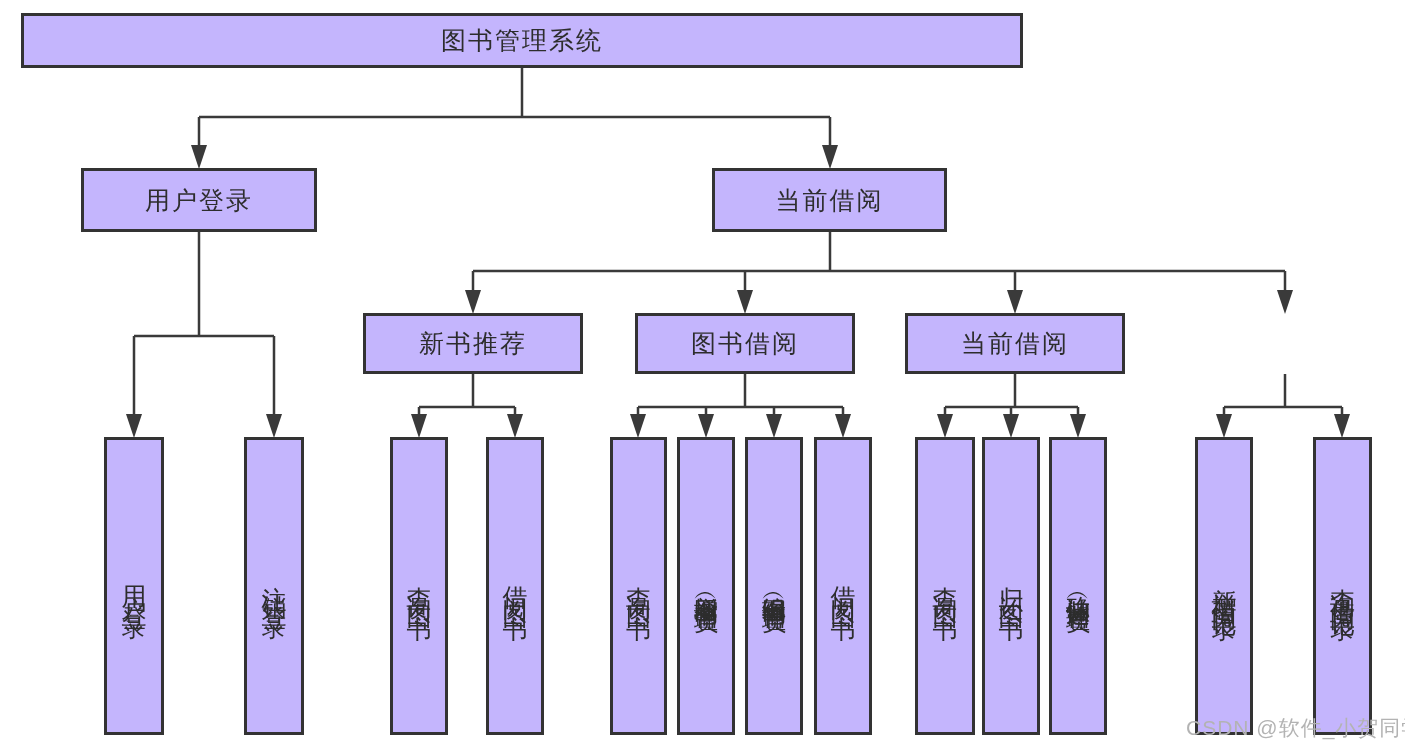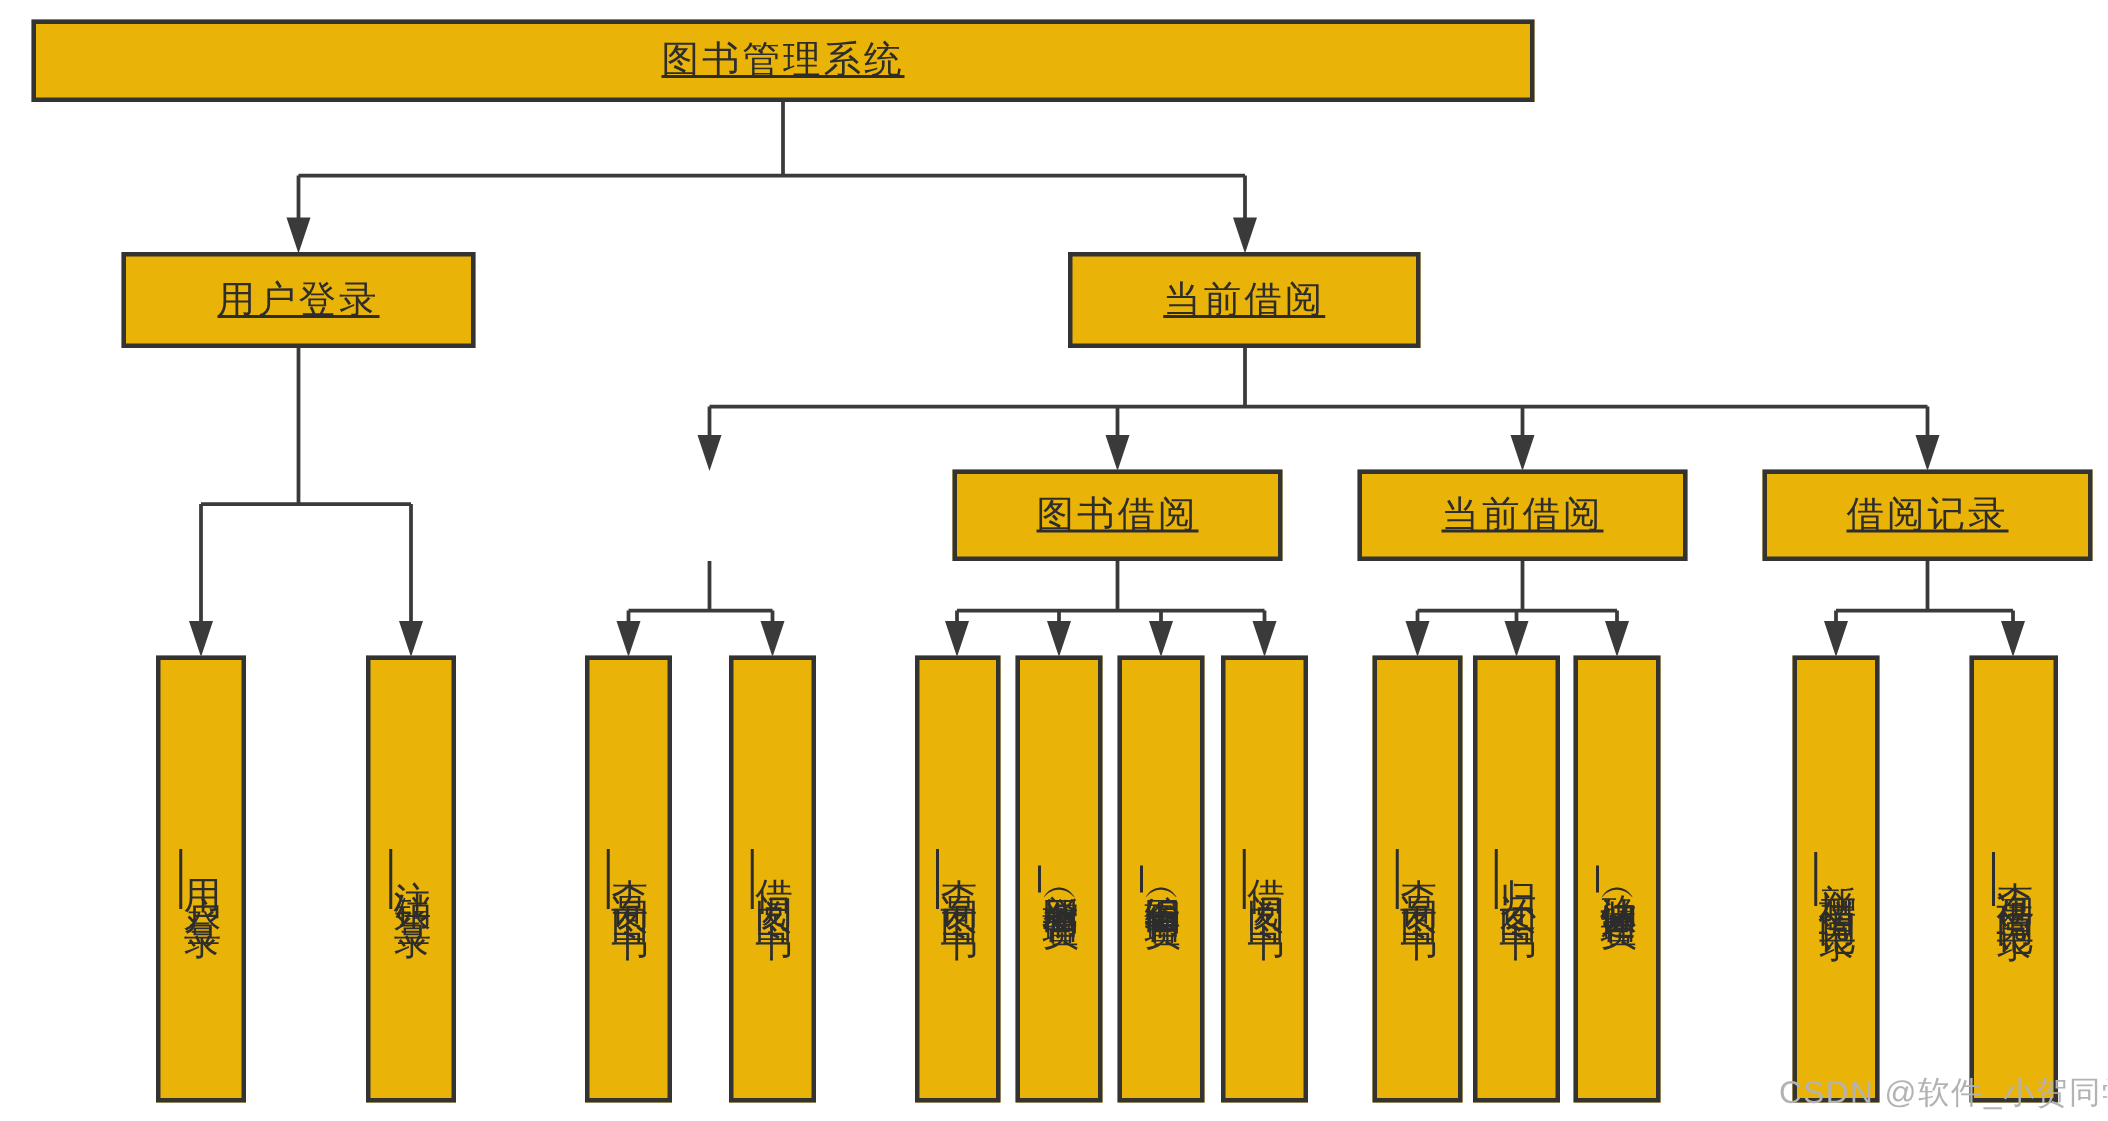--- a/index.html
+++ b/index.html
@@ -27,31 +27,30 @@
     stroke-width: 2.5;
     fill: none;
   }
   svg.connectors polygon {
     fill: var(--line, #3a3a3a);
     stroke: none;
   }
   .box {
     position: absolute;
     box-sizing: border-box;
-    background: #eab308;
+    background: #c4b5fd;
     border: 3px solid var(--border, #333333);
     color: var(--text, #2d2d2d);
     display: flex;
     align-items: center;
     justify-content: center;
     font-size: 25px;
     letter-spacing: 2px;
     text-align: left;
     line-height: 1;
-    text-decoration: underline;
   }
   .vbox {
     writing-mode: vertical-rl;
     letter-spacing: 10px;
     font-size: 25px;
   }
   .vbox.sp6 { letter-spacing: 6px; }
   .vbox.sp9 { letter-spacing: 2px; font-size: 24px; }
   .watermark {
     position: absolute;
@@ -102,23 +101,23 @@
     <path d="M1285 374 V407 M1224 407 H1342 M1224 407 V415 M1342 407 V415"></path>
     <polygon points="1216,414 1232,414 1224,438"></polygon>
     <polygon points="1334,414 1350,414 1342,438"></polygon>
   </svg>
 
   <div class="box" style="left:21px;top:13px;width:1002px;height:55px">图书管理系统</div>
 
   <div class="box" style="left:81px;top:168px;width:236px;height:64px">用户登录</div>
   <div class="box" style="left:712px;top:168px;width:235px;height:64px">当前借阅</div>
 
+  <div class="box" style="left:363px;top:313px;width:220px;height:61px">新书推荐</div>
   <div class="box" style="left:905px;top:313px;width:220px;height:61px">当前借阅</div>
   <div class="box" style="left:635px;top:313px;width:220px;height:61px">图书借阅</div>
-  <div class="box" style="left:1175px;top:313px;width:220px;height:61px">借阅记录</div>
 
   <div class="box vbox" style="left:104px;top:437px;width:60px;height:298px">用户登录</div>
   <div class="box vbox" style="left:244px;top:437px;width:60px;height:298px">注销登录</div>
 
   <div class="box vbox" style="left:390px;top:437px;width:58px;height:298px">查询图书</div>
   <div class="box vbox" style="left:486px;top:437px;width:58px;height:298px">借阅图书</div>
 
   <div class="box vbox" style="left:610px;top:437px;width:57px;height:298px">查询图书</div>
   <div class="box vbox sp9" style="left:677px;top:437px;width:58px;height:298px">新增图书（管理员）</div>
   <div class="box vbox sp9" style="left:745px;top:437px;width:58px;height:298px">编辑图书（管理员）</div>

